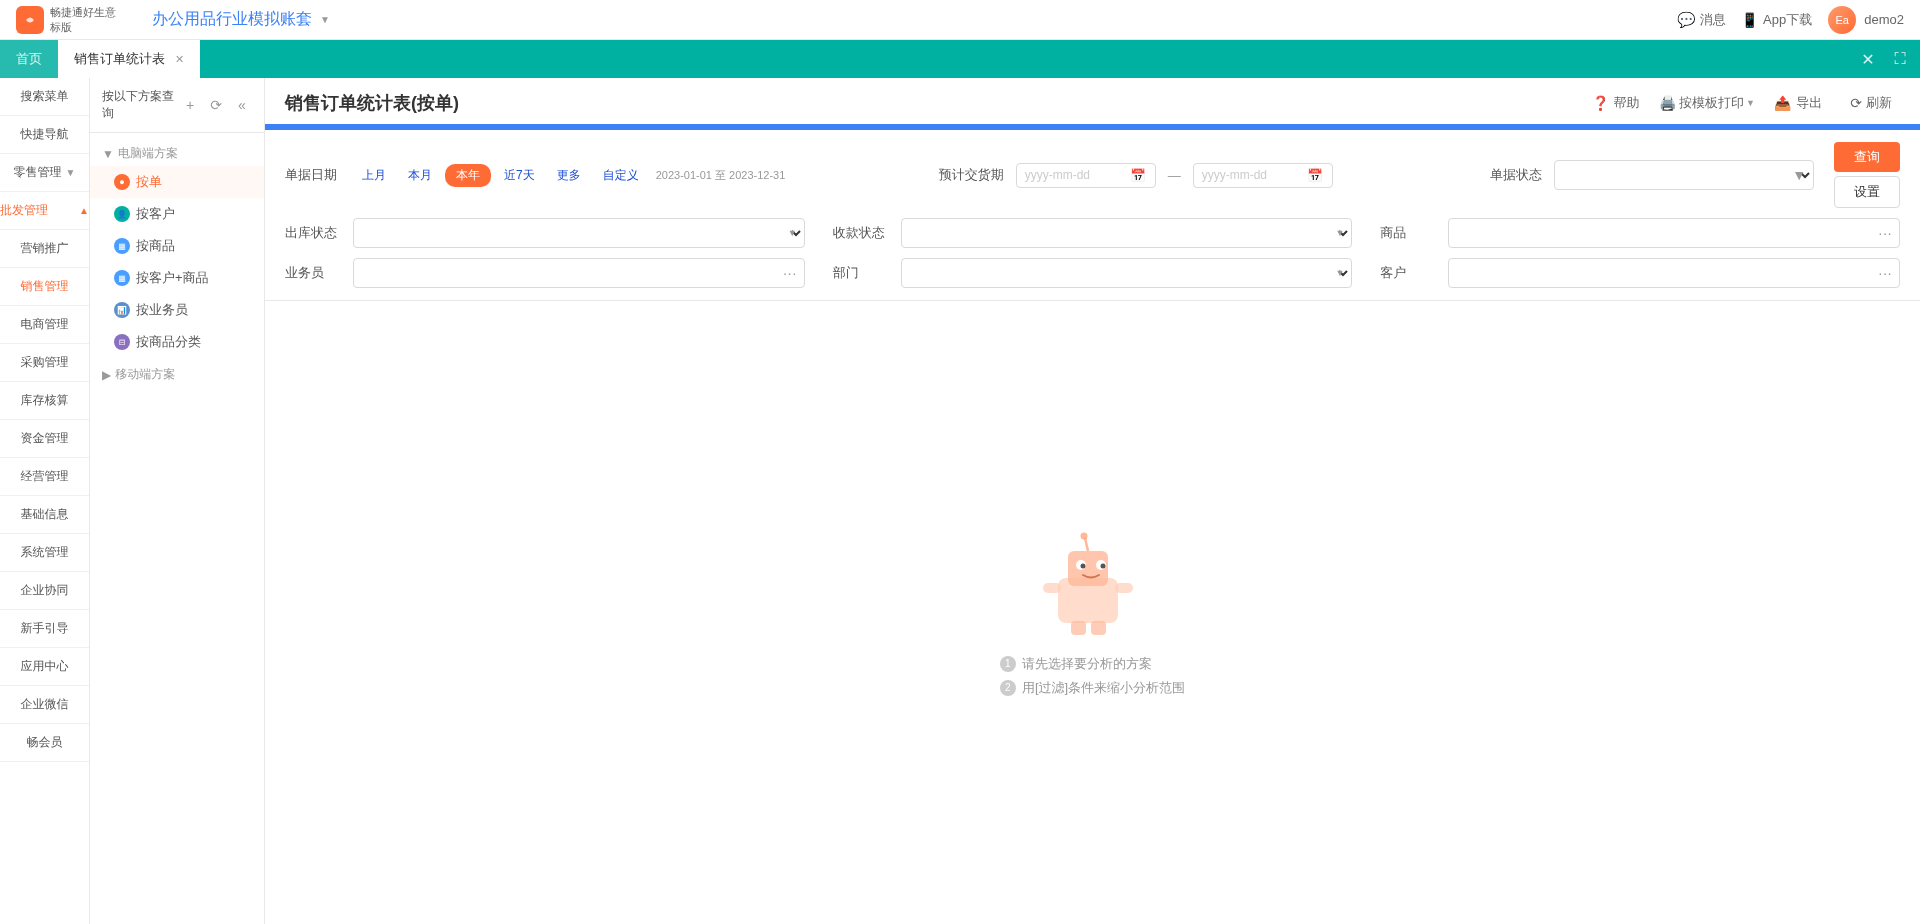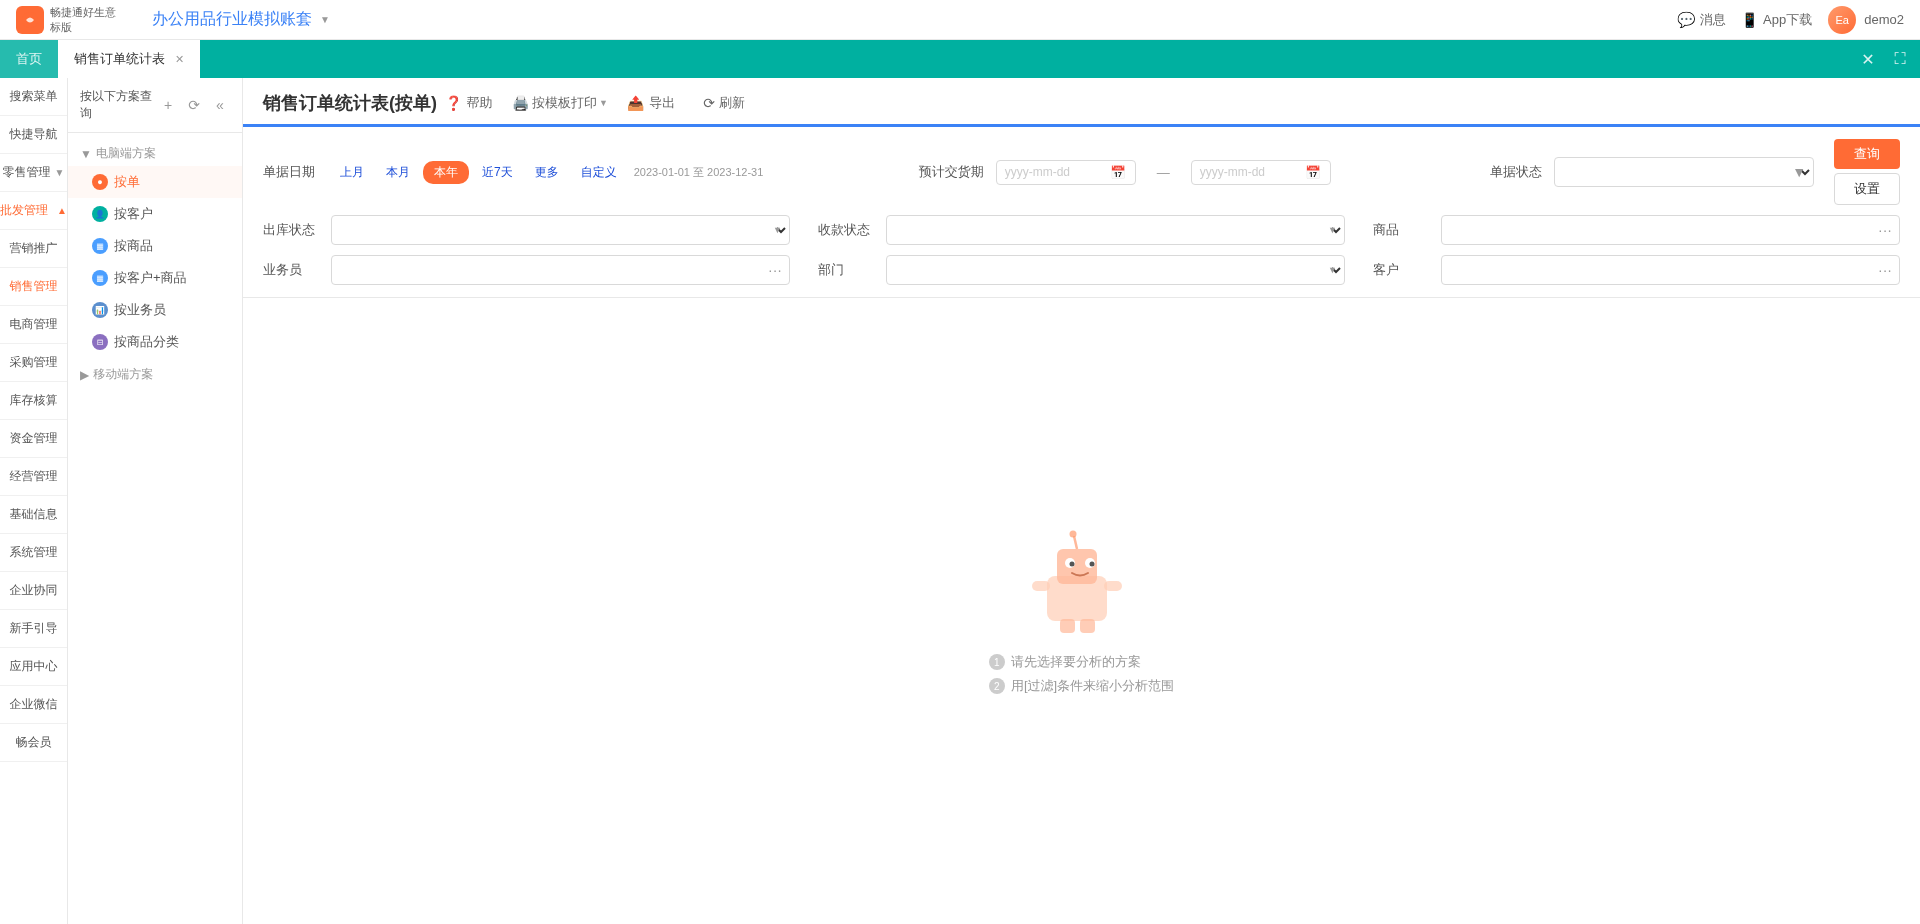--- a/index.html
+++ b/index.html
@@ -117,21 +117,21 @@
     }
 
     
     .main-layout {
       display: flex;
       height: calc(924px - 78px);
     }
 
     
     .sidebar {
-      width: 68px;
+      width: 90px;
       background: #fff;
       border-right: 1px solid #e8e8e8;
       display: flex;
       flex-direction: column;
       overflow-y: auto;
     }
     .sidebar-item {
       padding: 10px 0;
       text-align: center;
       cursor: pointer;
@@ -239,21 +239,22 @@
       overflow: hidden;
       background: #f5f5f5;
     }
 
     
     .page-header {
       background: #fff;
       padding: 12px 20px 8px;
       display: flex;
       align-items: center;
-      border-bottom: 3px solid #3b82f6;
+      justify-content: space-between;
+      border-bottom: 6px solid #3b82f6;
     }
     .page-title {
       font-size: 18px;
       font-weight: 600;
       color: #333;
     }
     .page-actions {
       display: flex;
       align-items: center;
       gap: 12px;
@@ -308,21 +309,21 @@
       padding: 2px 10px;
     }
     .date-range-text {
       font-size: 11px;
       color: #999;
       margin-left: 4px;
     }
     .date-input-group {
       display: flex;
       align-items: center;
-      gap: 21px;
+      gap: 12px;
       flex: 1;
     }
     .date-input {
       border: 1px solid #d9d9d9;
       border-radius: 4px;
       padding: 4px 8px;
       font-size: 12px;
       color: #ccc;
       width: 140px;
       display: flex;

